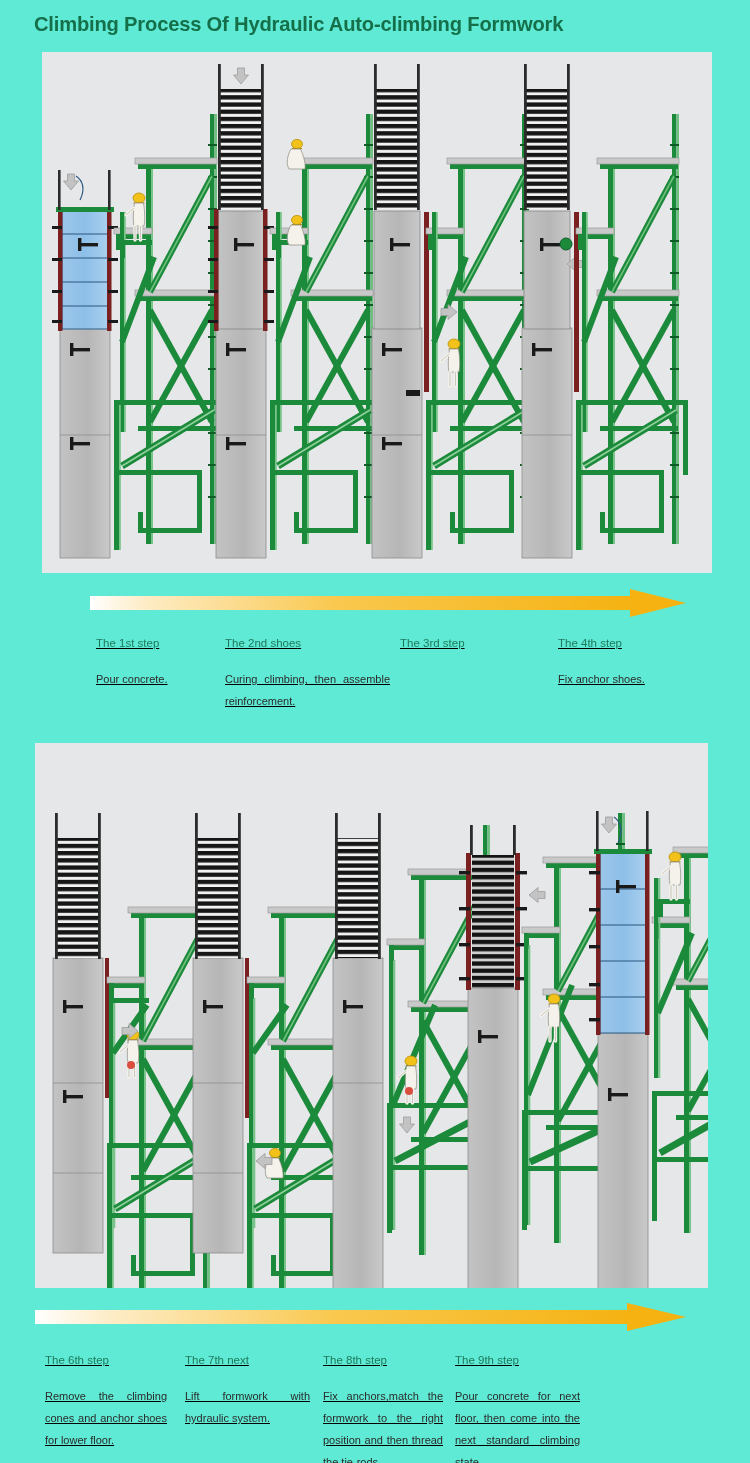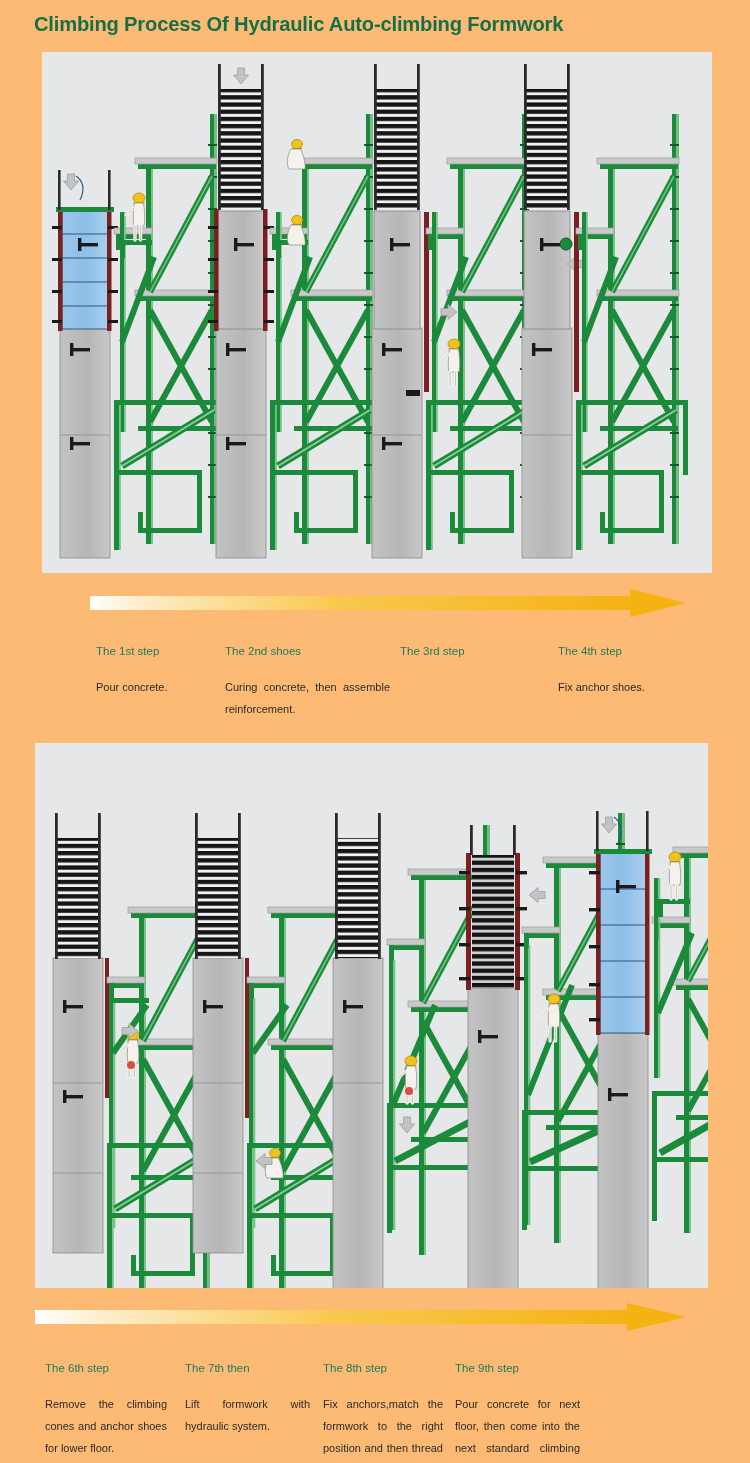--- a/index.html
+++ b/index.html
@@ -6,21 +6,21 @@
   html, body {
     margin: 0; padding: 0;
     width: 750px; height: 1463px;
     background: #ffffff;
     font-family: "Liberation Sans", sans-serif;
     overflow: hidden;
   }
   #page {
     position: relative;
     width: 750px; height: 1463px;
-    background: #fdba74;
+    background: #5eead4;
   }
 
   
   .page-title {
     position: absolute;
     left: 34px; top: 12px;
     font-size: 21px;
     font-weight: bold;
     color: #15704a;
     letter-spacing: -0.2px;
@@ -49,21 +49,22 @@
   #arrow-top    { left: 90px; top: 588px;  width: 600px; }
   #arrow-bottom { left: 35px; top: 1302px; width: 655px; }
 
   
   .steps-row { position: absolute; }
   #steps-top    { left: 0; top: 628px;  width: 750px; height: 100px; }
   #steps-bottom { left: 0; top: 1345px; width: 750px; height: 115px; }
 
   .step {
     position: absolute;
-    top: 16px;
+    top: 8px;
+    text-decoration: underline;
   }
   .step-label {
     font-size: 11.5px;
     color: #1f7a5c;
     line-height: 14px;
     white-space: nowrap;
     margin: 0 0 18px 0;
   }
   .step-desc {
     font-size: 11px;
@@ -379,21 +380,21 @@
     </svg>
   </div>
 
   <div class="steps-row" id="steps-top">
     <div class="step">
       <p class="step-label">The 1st step</p>
       <p class="step-desc">Pour concrete.</p>
     </div>
     <div class="step justify">
       <p class="step-label">The 2nd shoes</p>
-      <p class="step-desc">Curing concrete, then assemble reinforcement.</p>
+      <p class="step-desc">Curing climbing, then assemble reinforcement.</p>
     </div>
     <div class="step">
       <p class="step-label">The 3rd step</p>
     </div>
     <div class="step">
       <p class="step-label">The 4th step</p>
       <p class="step-desc">Fix anchor shoes.</p>
     </div>
   </div>
 
@@ -588,21 +589,21 @@
       <path d="M592 1 L651 15 L592 29 Z" fill="#f5b211"></path>
     </svg>
   </div>
 
   <div class="steps-row" id="steps-bottom">
     <div class="step justify">
       <p class="step-label">The 6th step</p>
       <p class="step-desc">Remove the climbing cones and anchor shoes for lower floor.</p>
     </div>
     <div class="step justify">
-      <p class="step-label">The 7th then</p>
+      <p class="step-label">The 7th next</p>
       <p class="step-desc">Lift formwork with hydraulic system.</p>
     </div>
     <div class="step justify">
       <p class="step-label">The 8th step</p>
       <p class="step-desc">Fix anchors,match the formwork to the right position and then thread the tie-rods.</p>
     </div>
     <div class="step justify">
       <p class="step-label">The 9th step</p>
       <p class="step-desc">Pour concrete for next floor, then come into the next standard climbing state.</p>
     </div>

